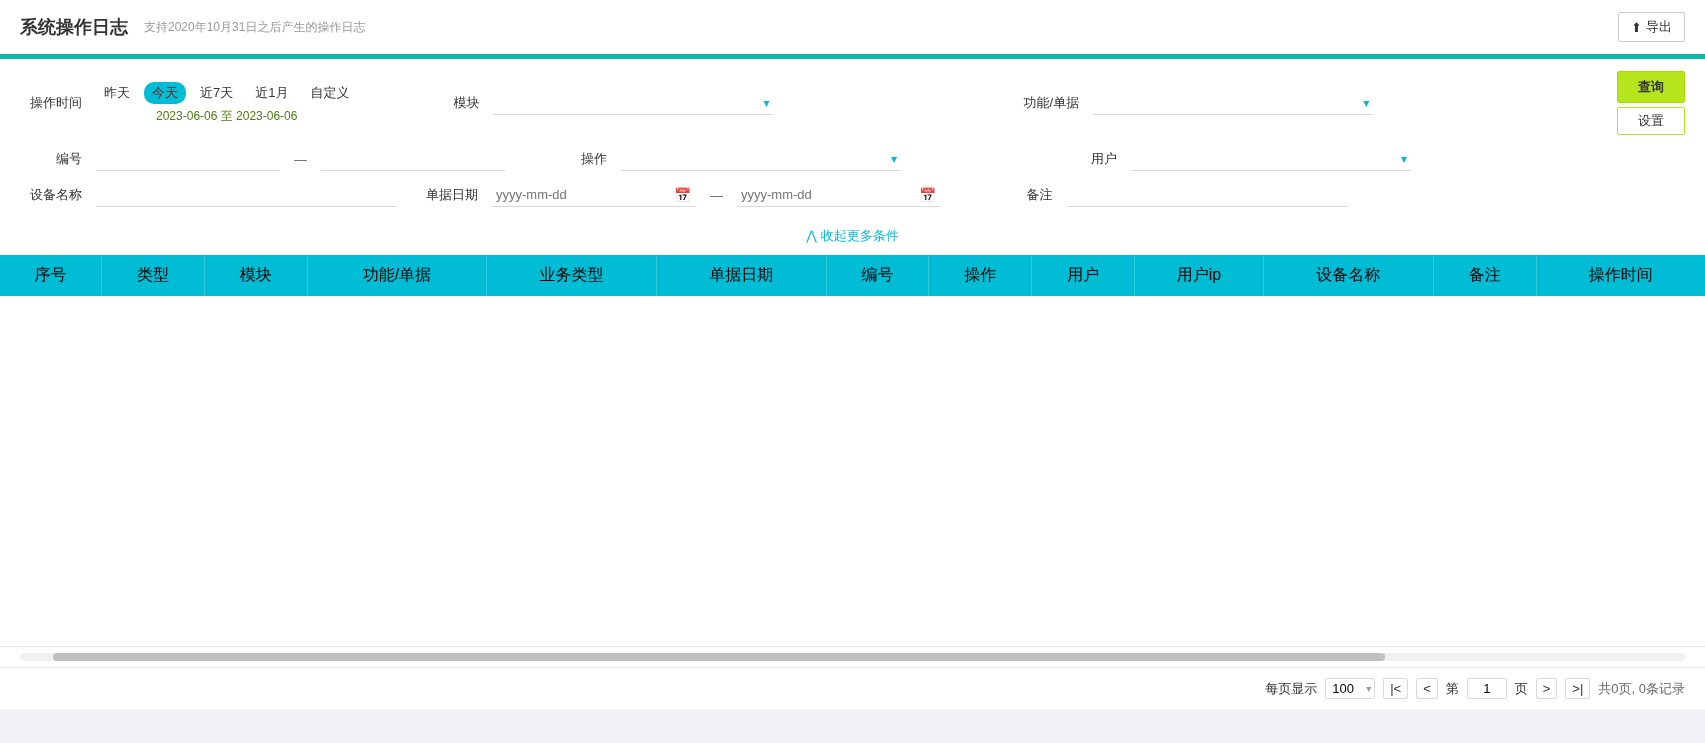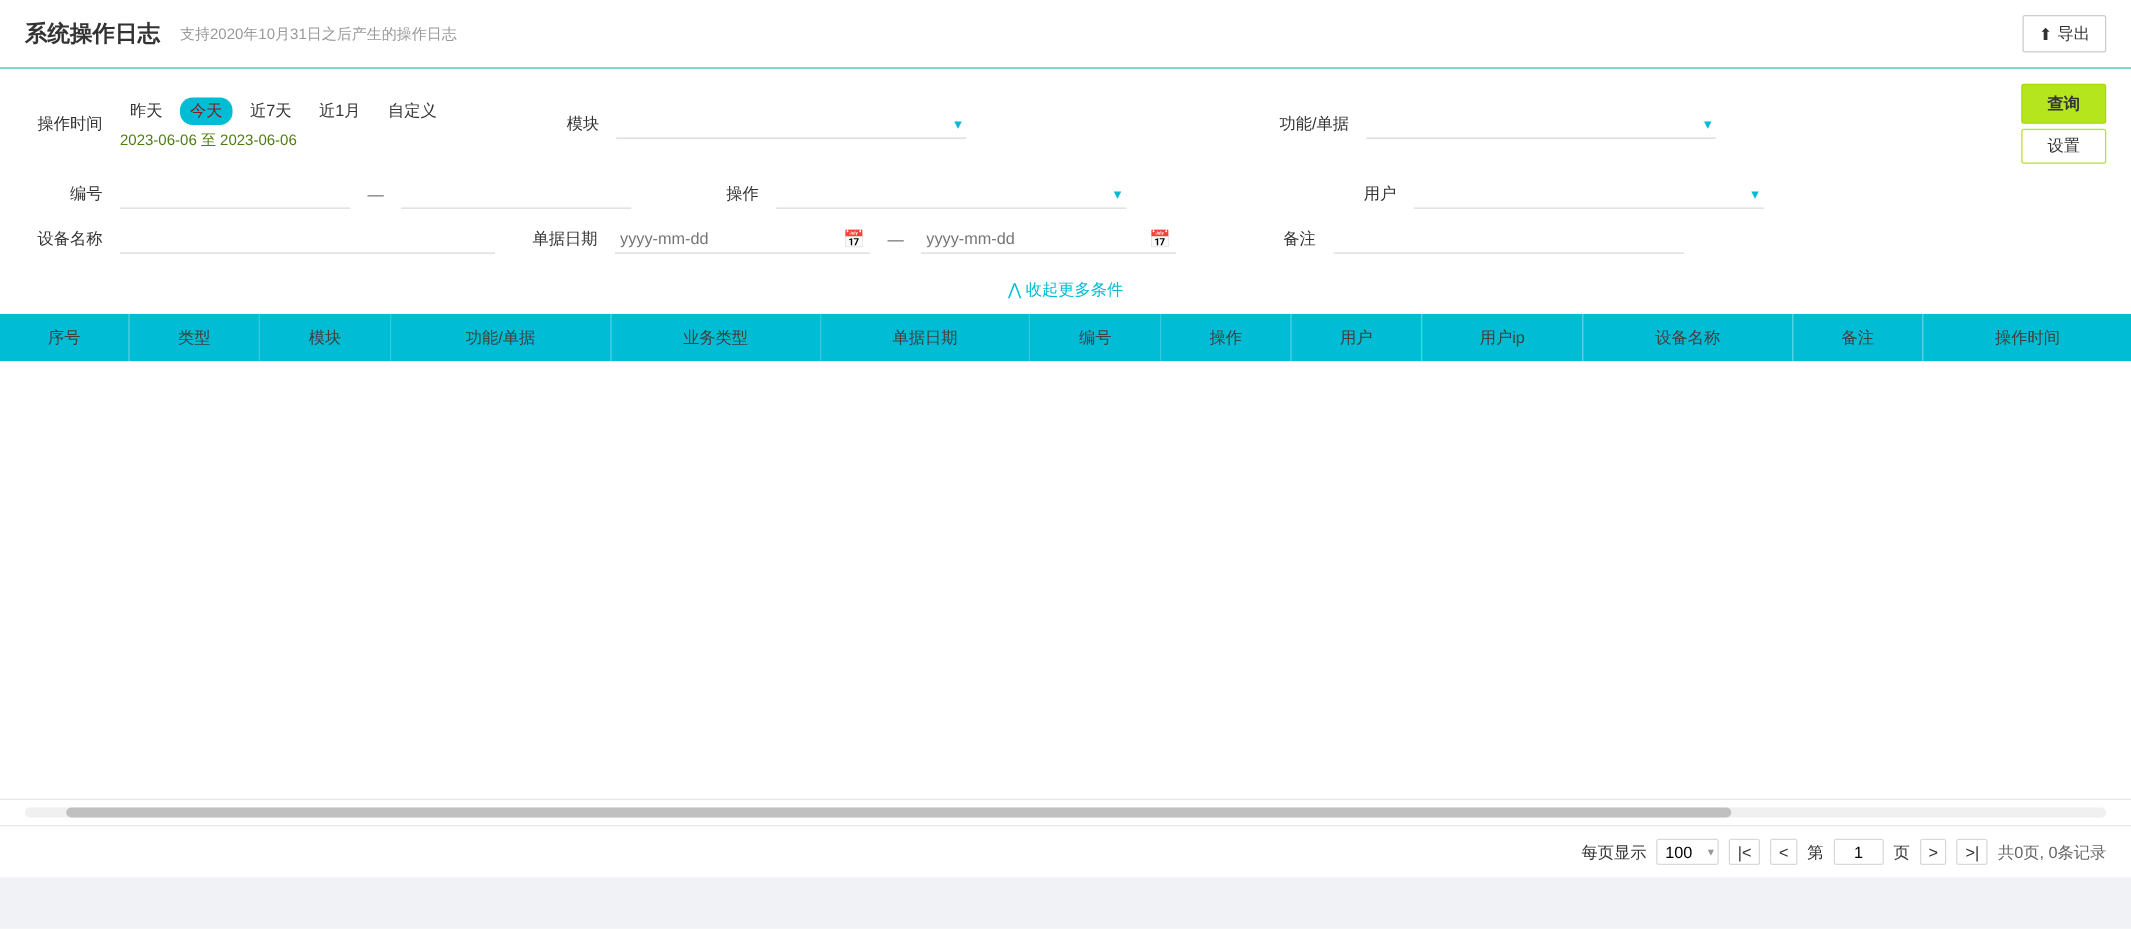--- a/index.html
+++ b/index.html
@@ -3,21 +3,21 @@
   <meta charset="utf-8">
   <style>
     * { box-sizing: border-box; margin: 0; padding: 0; }
     body { font-family: "Microsoft YaHei", "PingFang SC", sans-serif; font-size: 13px; background: #f0f2f5; color: #333; }
     
     .page-header {
       background: #fff;
       padding: 12px 20px;
       display: flex;
       align-items: center;
-      border-bottom: 1px solid #14b8a6;
+      border-bottom: 5px solid #14b8a6;
     }
     .page-title {
       font-size: 18px;
       font-weight: bold;
       color: #333;
       margin-right: 16px;
     }
     .page-subtitle {
       font-size: 12px;
       color: #999;
@@ -48,20 +48,21 @@
       color: #333;
       white-space: nowrap;
       min-width: 70px;
       text-align: right;
       padding-right: 8px;
     }
 
     .time-filter-group {
       display: flex;
       flex-direction: column;
+      align-items: center;
     }
     .time-btns {
       display: flex;
       align-items: center;
       gap: 6px;
     }
     .time-btn {
       padding: 2px 8px;
       border: none;
       background: transparent;
@@ -191,23 +192,23 @@
     table {
       width: 100%;
       border-collapse: collapse;
     }
 
     thead tr {
       background: #00bcd4;
     }
 
     thead th {
-      color: #404040;
+      color: #000000;
       font-weight: normal;
-      font-size: 13px;
+      font-size: 16px;
       padding: 10px 8px;
       text-align: center;
       white-space: nowrap;
       border-right: 1px solid rgba(255,255,255,0.2);
     }
     thead th:last-child { border-right: none; }
 
     .empty-area {
       height: 350px;
       background: #fff;

